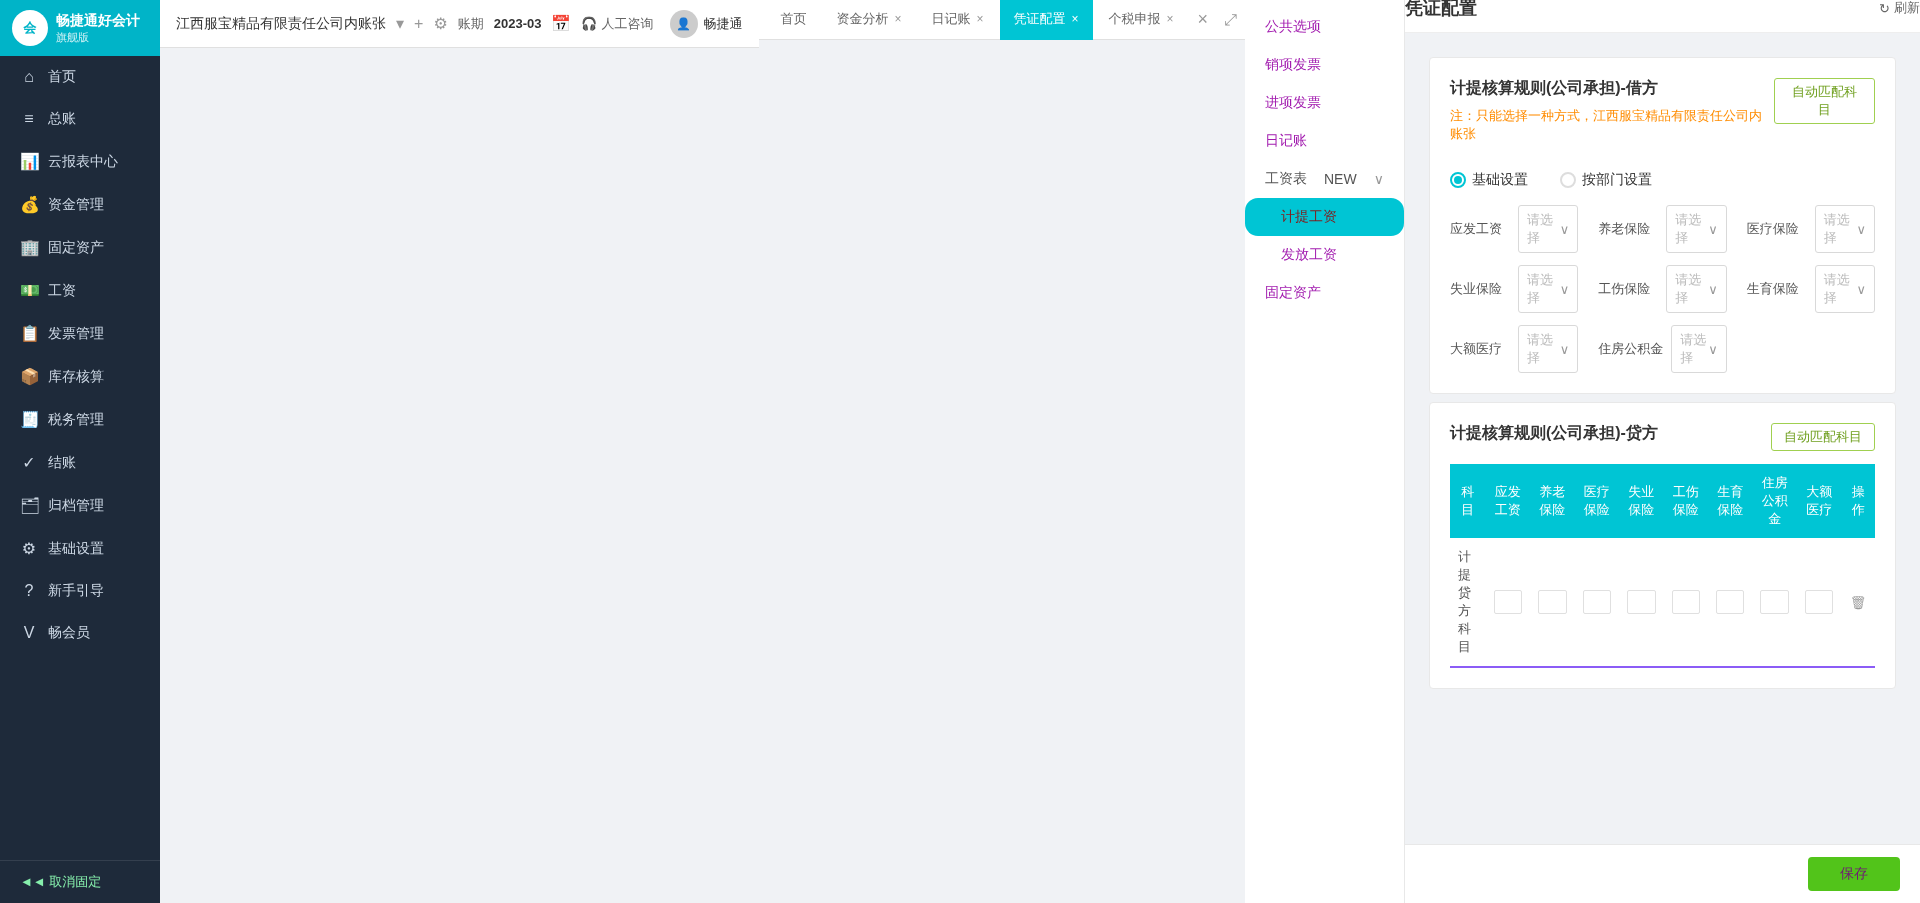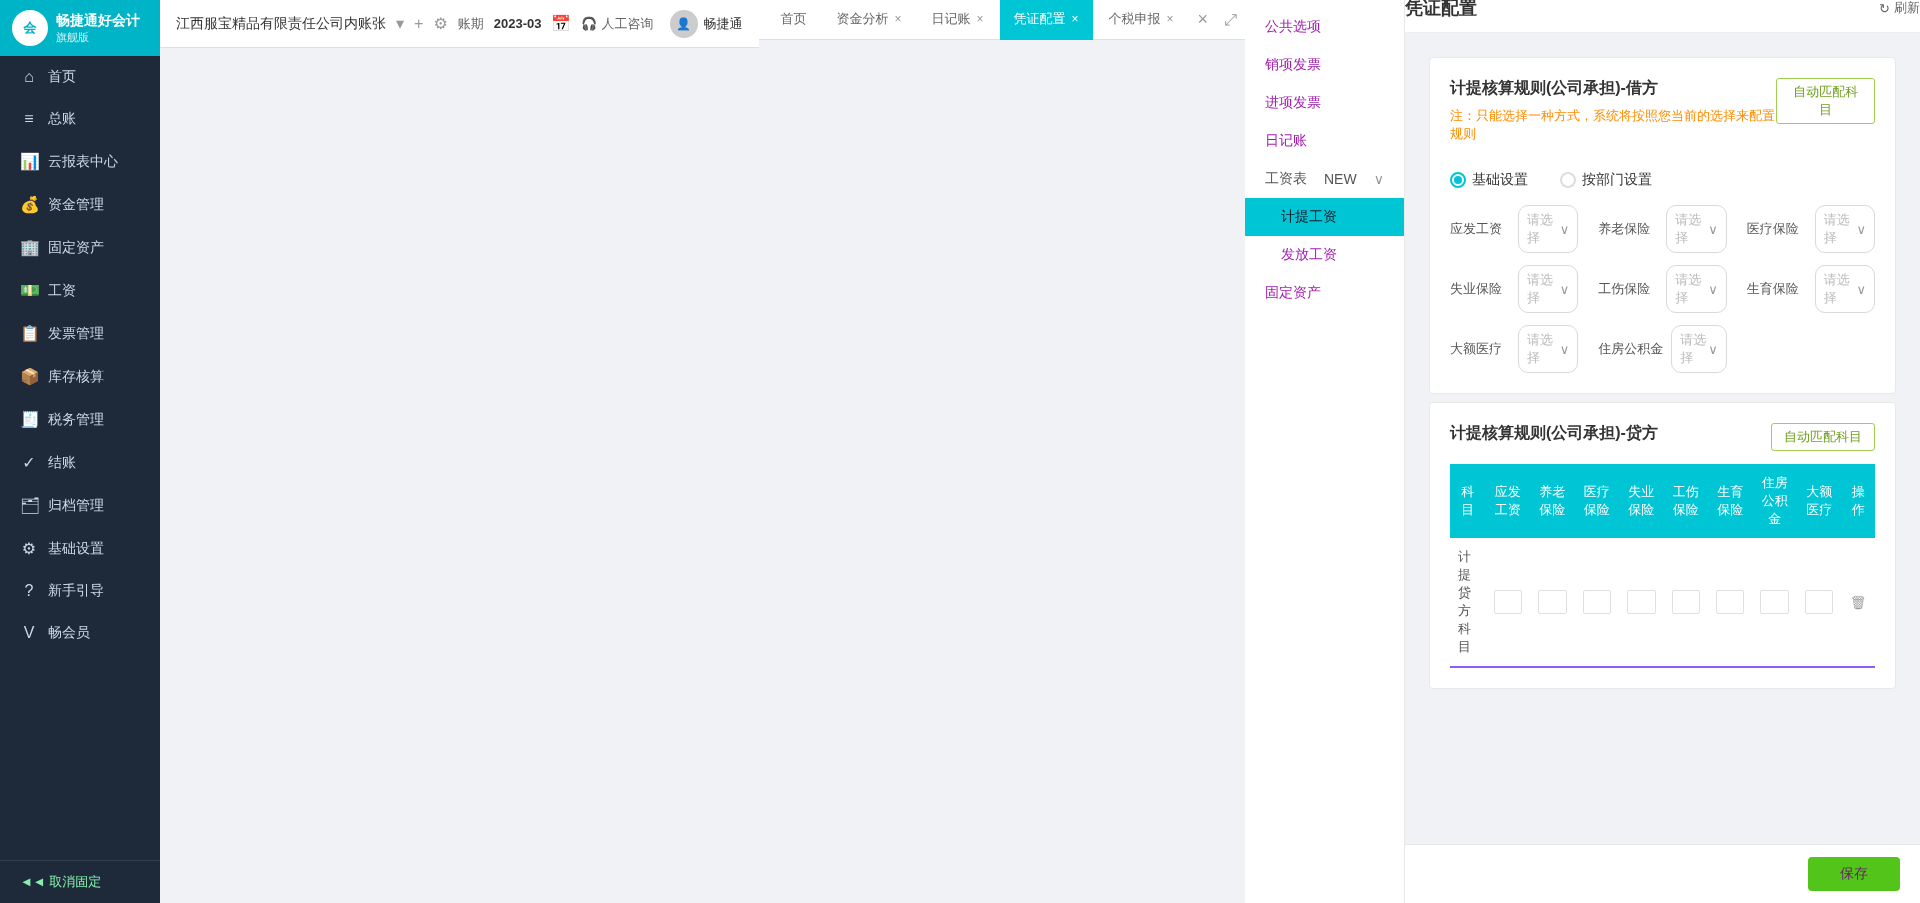--- a/index.html
+++ b/index.html
@@ -115,21 +115,22 @@
     }
     .menu-item {
       padding: 10px 20px;
       cursor: pointer;
       color: #a21caf;
       font-size: 14px;
       position: relative;
     }
     .menu-item.active {
       background: #00c5d4;
-      color: #0f172a;
+      color: #7f1d1d;
+      border-radius: 13px;
     }
     .menu-group {
       display: flex; align-items: center; justify-content: space-between;
       padding: 10px 20px;
       cursor: pointer;
       color: #555;
       font-size: 14px;
     }
     .sub-menu { padding-left: 0; }
     .sub-menu .menu-item { padding-left: 36px; }
@@ -214,21 +215,21 @@
       grid-template-columns: 1fr 1fr 1fr;
       gap: 12px 20px;
     }
     .form-row {
       display: flex; align-items: center; gap: 8px;
     }
     .form-label { color: #555; font-size: 13px; white-space: nowrap; min-width: 60px; }
     .form-select {
       flex: 1;
       border: 1px solid #d9d9d9;
-      border-radius: 10px;
+      border-radius: 3px;
       padding: 5px 8px;
       font-size: 13px;
       color: #bbb;
       background: white;
       display: flex;
       align-items: center;
       justify-content: center;
       cursor: pointer;
     }
     .form-select .placeholder { color: #bbb; }
@@ -436,21 +437,21 @@
           <span>刷新</span>
         </div>
       </div>
 
       <div class="page-content">
 
         <div class="section">
           <div class="section-header">
             <div>
               <div class="section-title">计提核算规则(公司承担)-借方</div>
-              <div class="note-text">注：只能选择一种方式，系统将按照您当前的选择来配置规则</div>
+              <div class="note-text">注：只能选择一种方式，江西服宝精品有限责任公司内账张</div>
             </div>
             <button class="auto-match-btn">自动匹配科目</button>
           </div>
 
           <div class="radio-group">
             <div class="radio-item">
               <div class="radio-circle checked"></div>
               <span>基础设置</span>
             </div>
             <div class="radio-item">

